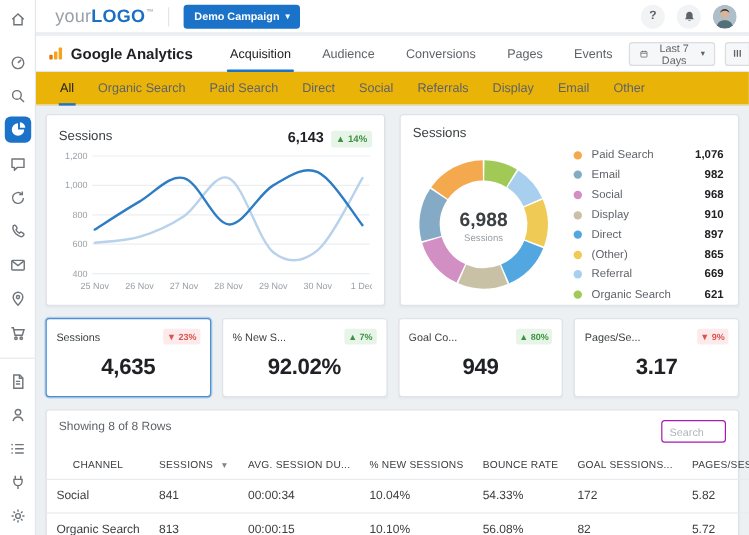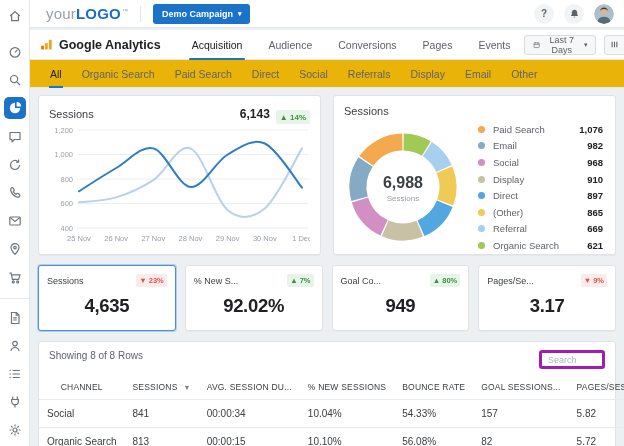--- a/index.html
+++ b/index.html
@@ -86,21 +86,21 @@
   .mcard.selected { border:1px solid #4a90d5; box-shadow:0 0 0 1px rgba(74,144,213,.35); }
   .m-top { display:flex; align-items:center; }
   .m-label { font-size:9px; color:#3c4043; white-space:nowrap; overflow:hidden; }
   .m-top .badge { margin-left:auto; padding:2px 3px; font-size:7.5px; }
   .m-val { text-align:center; font-size:18.5px; font-weight:bold; color:#202124; margin-top:8px;
     letter-spacing:-.3px; white-space:nowrap; }
 
   .table-card { margin-top:10px; }
   .tc-head { display:flex; align-items:flex-start; padding:8px 10px; }
   .tc-showing { font-size:10px; color:#5f6368; }
-  .tc-search { margin-left:auto; width:66px; height:19px; border:3px solid #a21caf; border-radius:3px;
+  .tc-search { margin-left:auto; width:54px; height:19px; border:1px solid #a21caf; border-radius:3px;
     font-size:9px; color:#333; padding:0 6px; outline:none; font-family:inherit; }
   .tc-search::placeholder { color:#b0b5ba; }
   table.data { width:100%; border-collapse:collapse; }
   table.data th { font-size:8.5px; font-weight:normal; color:#3c4043; text-align:center;
     padding:5px 8px 7px; white-space:nowrap; cursor:pointer; letter-spacing:.2px;margin-top:38px; }
   table.data th .sort { font-size:7px; color:#80868b; margin-left:6px; }
   table.data td { font-size:10px; color:#3c4043; padding:8px 8px; border-top:1px solid #e8eaed; white-space:nowrap; }
 
   svg text { font-family:"Liberation Sans","DejaVu Sans",sans-serif; }
 </style>
@@ -427,21 +427,21 @@
               <th style="width:9%">PAGES/SESSION</th>
             </tr>
           </thead>
         <tbody id="table-body">
             <tr>
               <td>Social</td>
               <td>841</td>
               <td>00:00:34</td>
               <td>10.04%</td>
               <td>54.33%</td>
-              <td>157</td>
+              <td>172</td>
               <td>5.82</td>
             </tr>
             <tr>
               <td>Organic Search</td>
               <td>813</td>
               <td>00:00:15</td>
               <td>10.10%</td>
               <td>56.08%</td>
               <td>82</td>
               <td>5.72</td>

